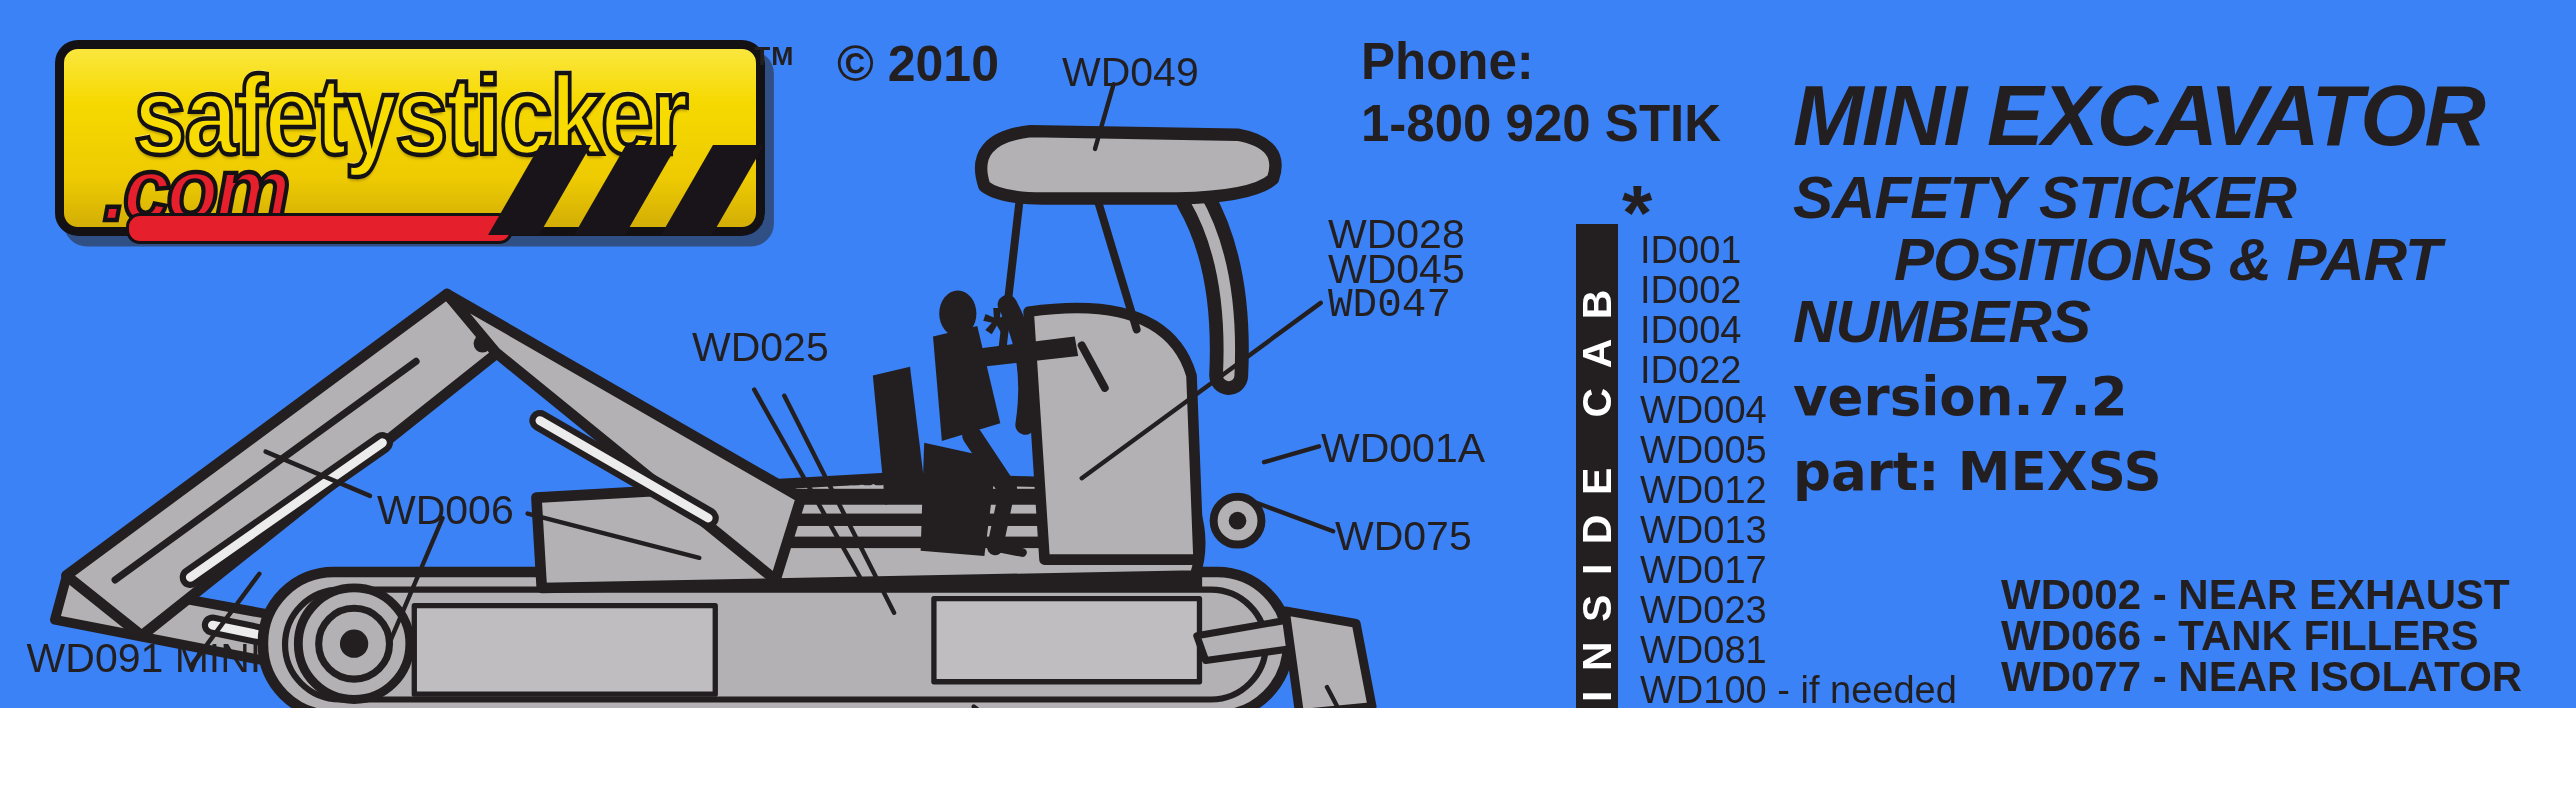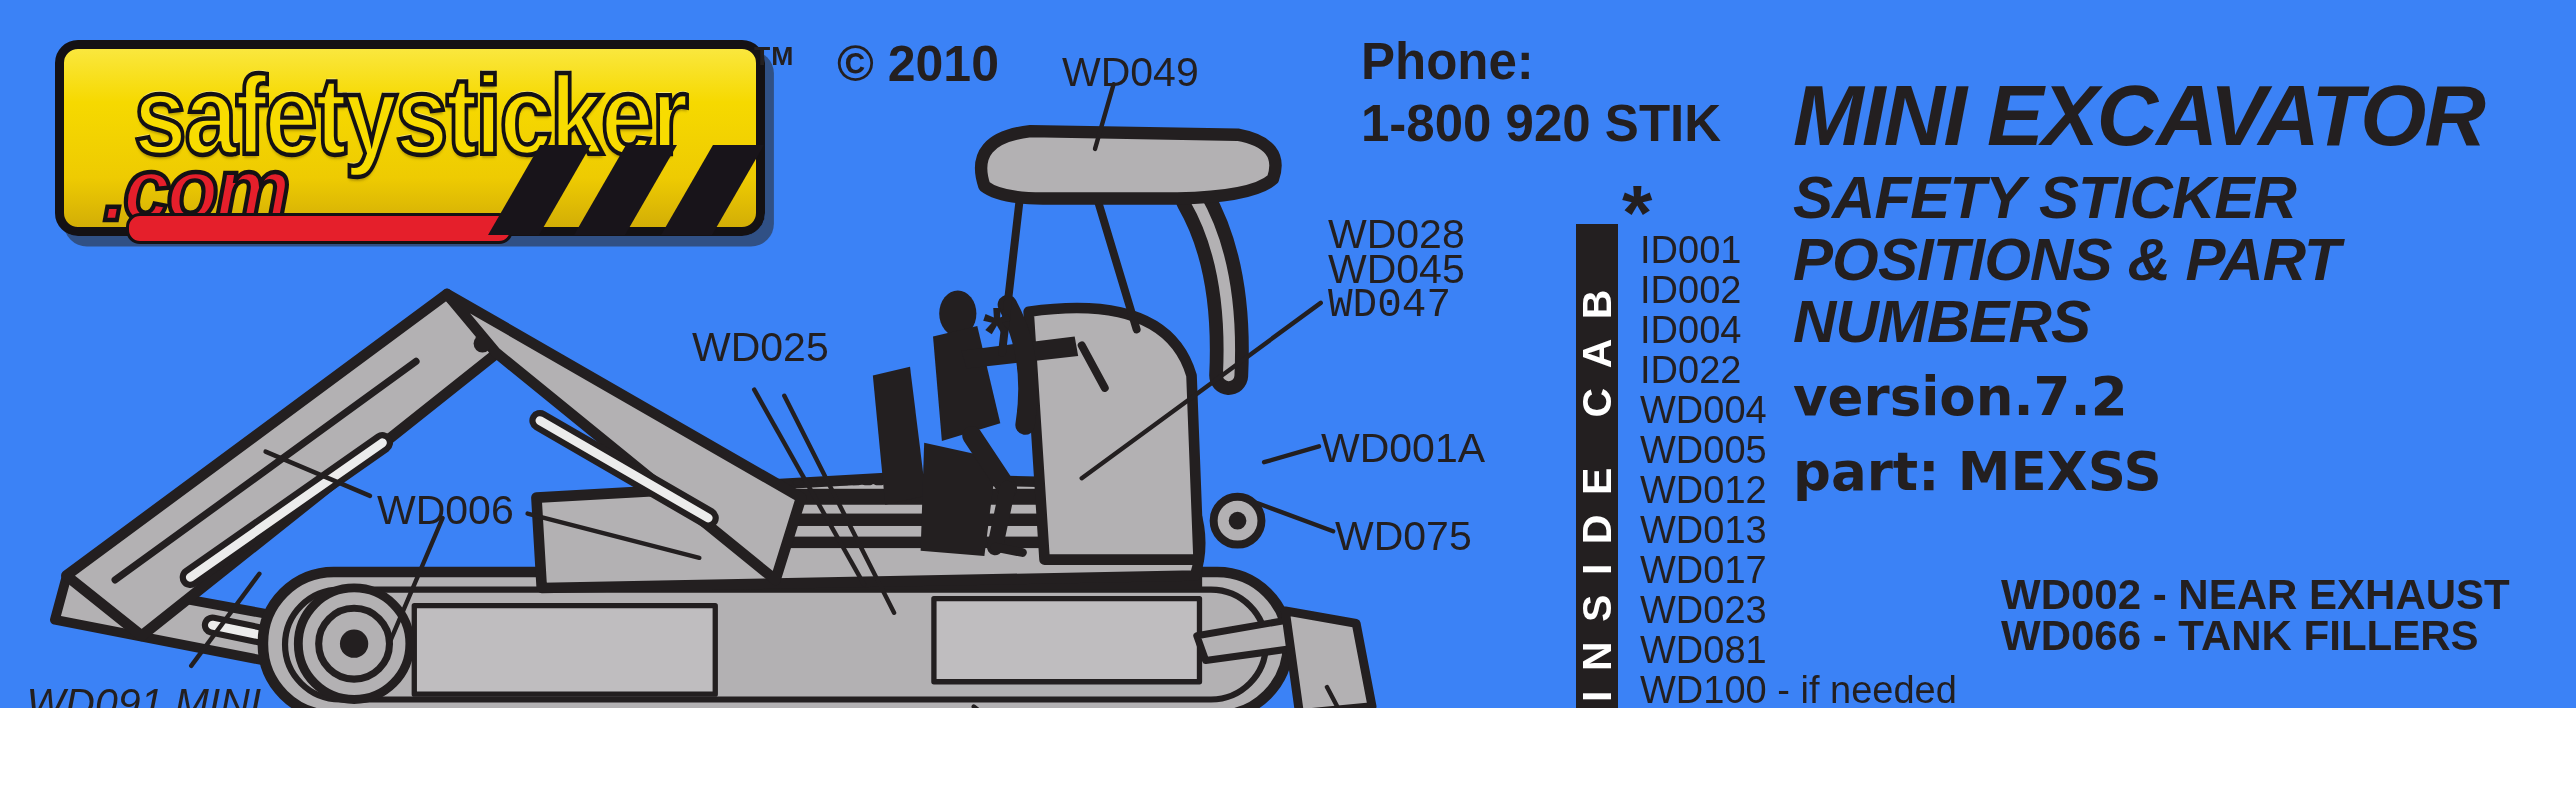--- a/index.html
+++ b/index.html
@@ -163,21 +163,21 @@
     <div class="abs phone-line" style="left:1361px;top:94px;">1-800 920 STIK</div>
 
     <div class="abs callout" style="left:1062px;top:41px;margin-top:8px;">WD049</div>
     <div class="abs callout" style="left:692px;top:324px;">WD025</div>
     <div class="abs callout" style="left:1328px;top:211px;">WD028</div>
     <div class="abs callout" style="left:1328px;top:246px;">WD045</div>
     <div class="abs callout" style="left:1328px;top:282px;font-family:Liberation Mono, monospace;">WD047</div>
     <div class="abs callout" style="left:1321px;top:425px;">WD001A</div>
     <div class="abs callout" style="left:1335px;top:513px;">WD075</div>
     <div class="abs callout" style="left:377px;top:487px;">WD006</div>
-    <div class="abs callout" style="left:26.6px;top:680px;font-style:italic;">WD091 MINI</div>
+    <div class="abs callout" style="left:26.6px;top:635px;">WD091 MINI</div>
     <div class="abs callout" style="left:1050px;top:751px;">WD078</div>
     <div class="abs callout" style="left:1372px;top:744px;">WD092</div>
 
     <div class="abs marker" style="left:983px;top:297px;">*</div>
     <div class="abs marker" style="left:1622px;top:174px;font-size:78px;">*</div>
 
     <div class="cab-bar">
       <span>INSIDE CAB</span>
     </div>
     <ul class="cab-list">
@@ -190,25 +190,26 @@
       <li>WD012</li>
       <li>WD013</li>
       <li>WD017</li>
       <li>WD023</li>
       <li>WD081</li>
       <li>WD100 - if needed</li>
     </ul>
 
     <div class="abs h1" style="left:1793px;top:67px;">MINI EXCAVATOR</div>
     <div class="abs h2" style="left:1793px;top:163px;">SAFETY STICKER</div>
-    <div class="abs h2" style="left:1793px;top:225px;">POSITIONS &amp; PART</div>
+    <div class="abs h2" style="left:1894px;top:225px;">POSITIONS &amp; PART</div>
     <div class="abs h2" style="left:1793px;top:287px;">NUMBERS</div>
     <div class="abs meta" style="left:1793px;top:366px;">version.7.2</div>
     <div class="abs meta" style="left:1793px;top:441px;">part: MEXSS</div>
 
     <ul class="pos-list">
       <li>WD002 - NEAR EXHAUST</li>
       <li>WD066 - TANK FILLERS</li>
+      <li>WD077 - NEAR ISOLATOR</li>
     </ul>
   </div>
 
 </div>
 
 
 </body></html>

